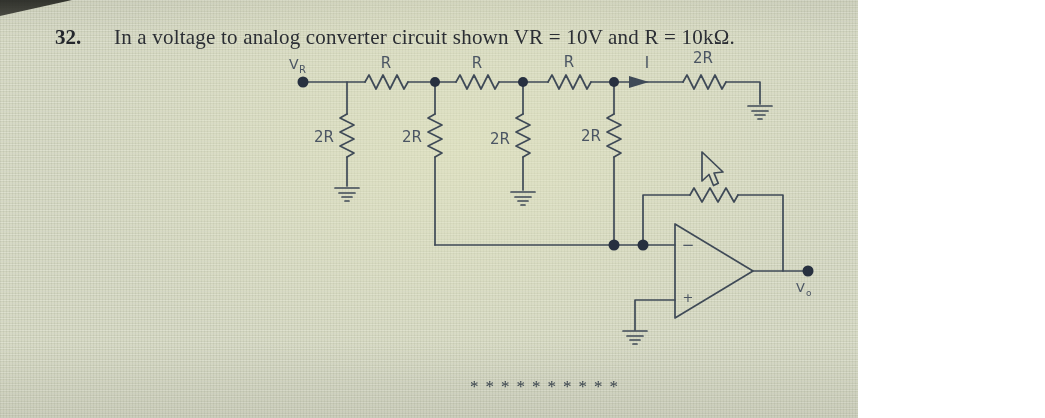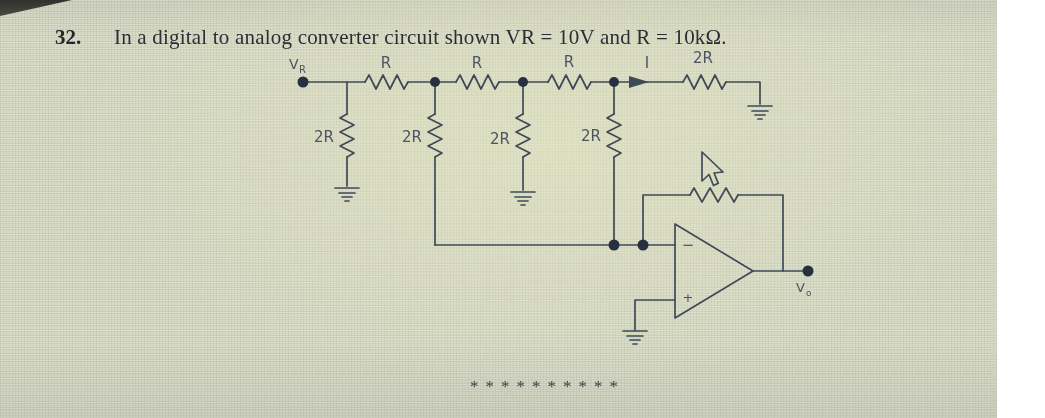--- a/index.html
+++ b/index.html
@@ -5,21 +5,21 @@
   :root{
     --background:#d7dac5;
     --ink:#2b2e34;
     --circuit:#3f4a57;
     --label:#4b5563;
     --muted:#4e5c66;
   }
   html,body{margin:0;padding:0;}
   .page{
     position:relative;
-    width:997px;height:418px;
+    width:858px;height:418px;
     overflow:hidden;
     font-family:"Liberation Serif", serif;
     background-color:var(--background);
     background-image:
       radial-gradient(ellipse at 55% 35%, rgba(230,232,193,0.55), rgba(0,0,0,0) 62%),
       linear-gradient(180deg, rgba(130,130,120,0.10), rgba(0,0,0,0) 9%, rgba(0,0,0,0) 82%, rgba(120,120,115,0.12)),
       repeating-linear-gradient(0deg, rgba(255,255,255,0.16) 0 1px, rgba(0,0,0,0) 1px 3px),
       repeating-linear-gradient(90deg, rgba(110,115,95,0.10) 0 1px, rgba(0,0,0,0) 1px 3px),
       repeating-linear-gradient(0deg, rgba(95,100,85,0.08) 0 1px, rgba(0,0,0,0) 1px 2px);
   }
@@ -46,21 +46,21 @@
   .cursor{fill:#eceee6;stroke:#2c3238;stroke-width:1.3;}
 </style>
 </head>
 <body>
 
 <div class="page">
 
   <div class="corner-dark"></div>
 
   <div class="t problem-number">32.</div>
-  <div class="t problem-statement">In a digital to analog converter circuit shown VR = 10V and R = 10kΩ.</div>
+  <div class="t problem-statement">In a voltage to analog converter circuit shown VR = 10V and R = 10kΩ.</div>
   <div class="t edge-fragment">1</div>
 
   <svg class="circuit" width="1045" height="418" viewBox="0 0 1045 418">
     <defs>
       <g id="gnd">
         <path d="M-12 0 H12 M-8 5 H8 M-5 9 H5 M-2 13 H2"></path>
       </g>
     </defs>
 
     <g>

